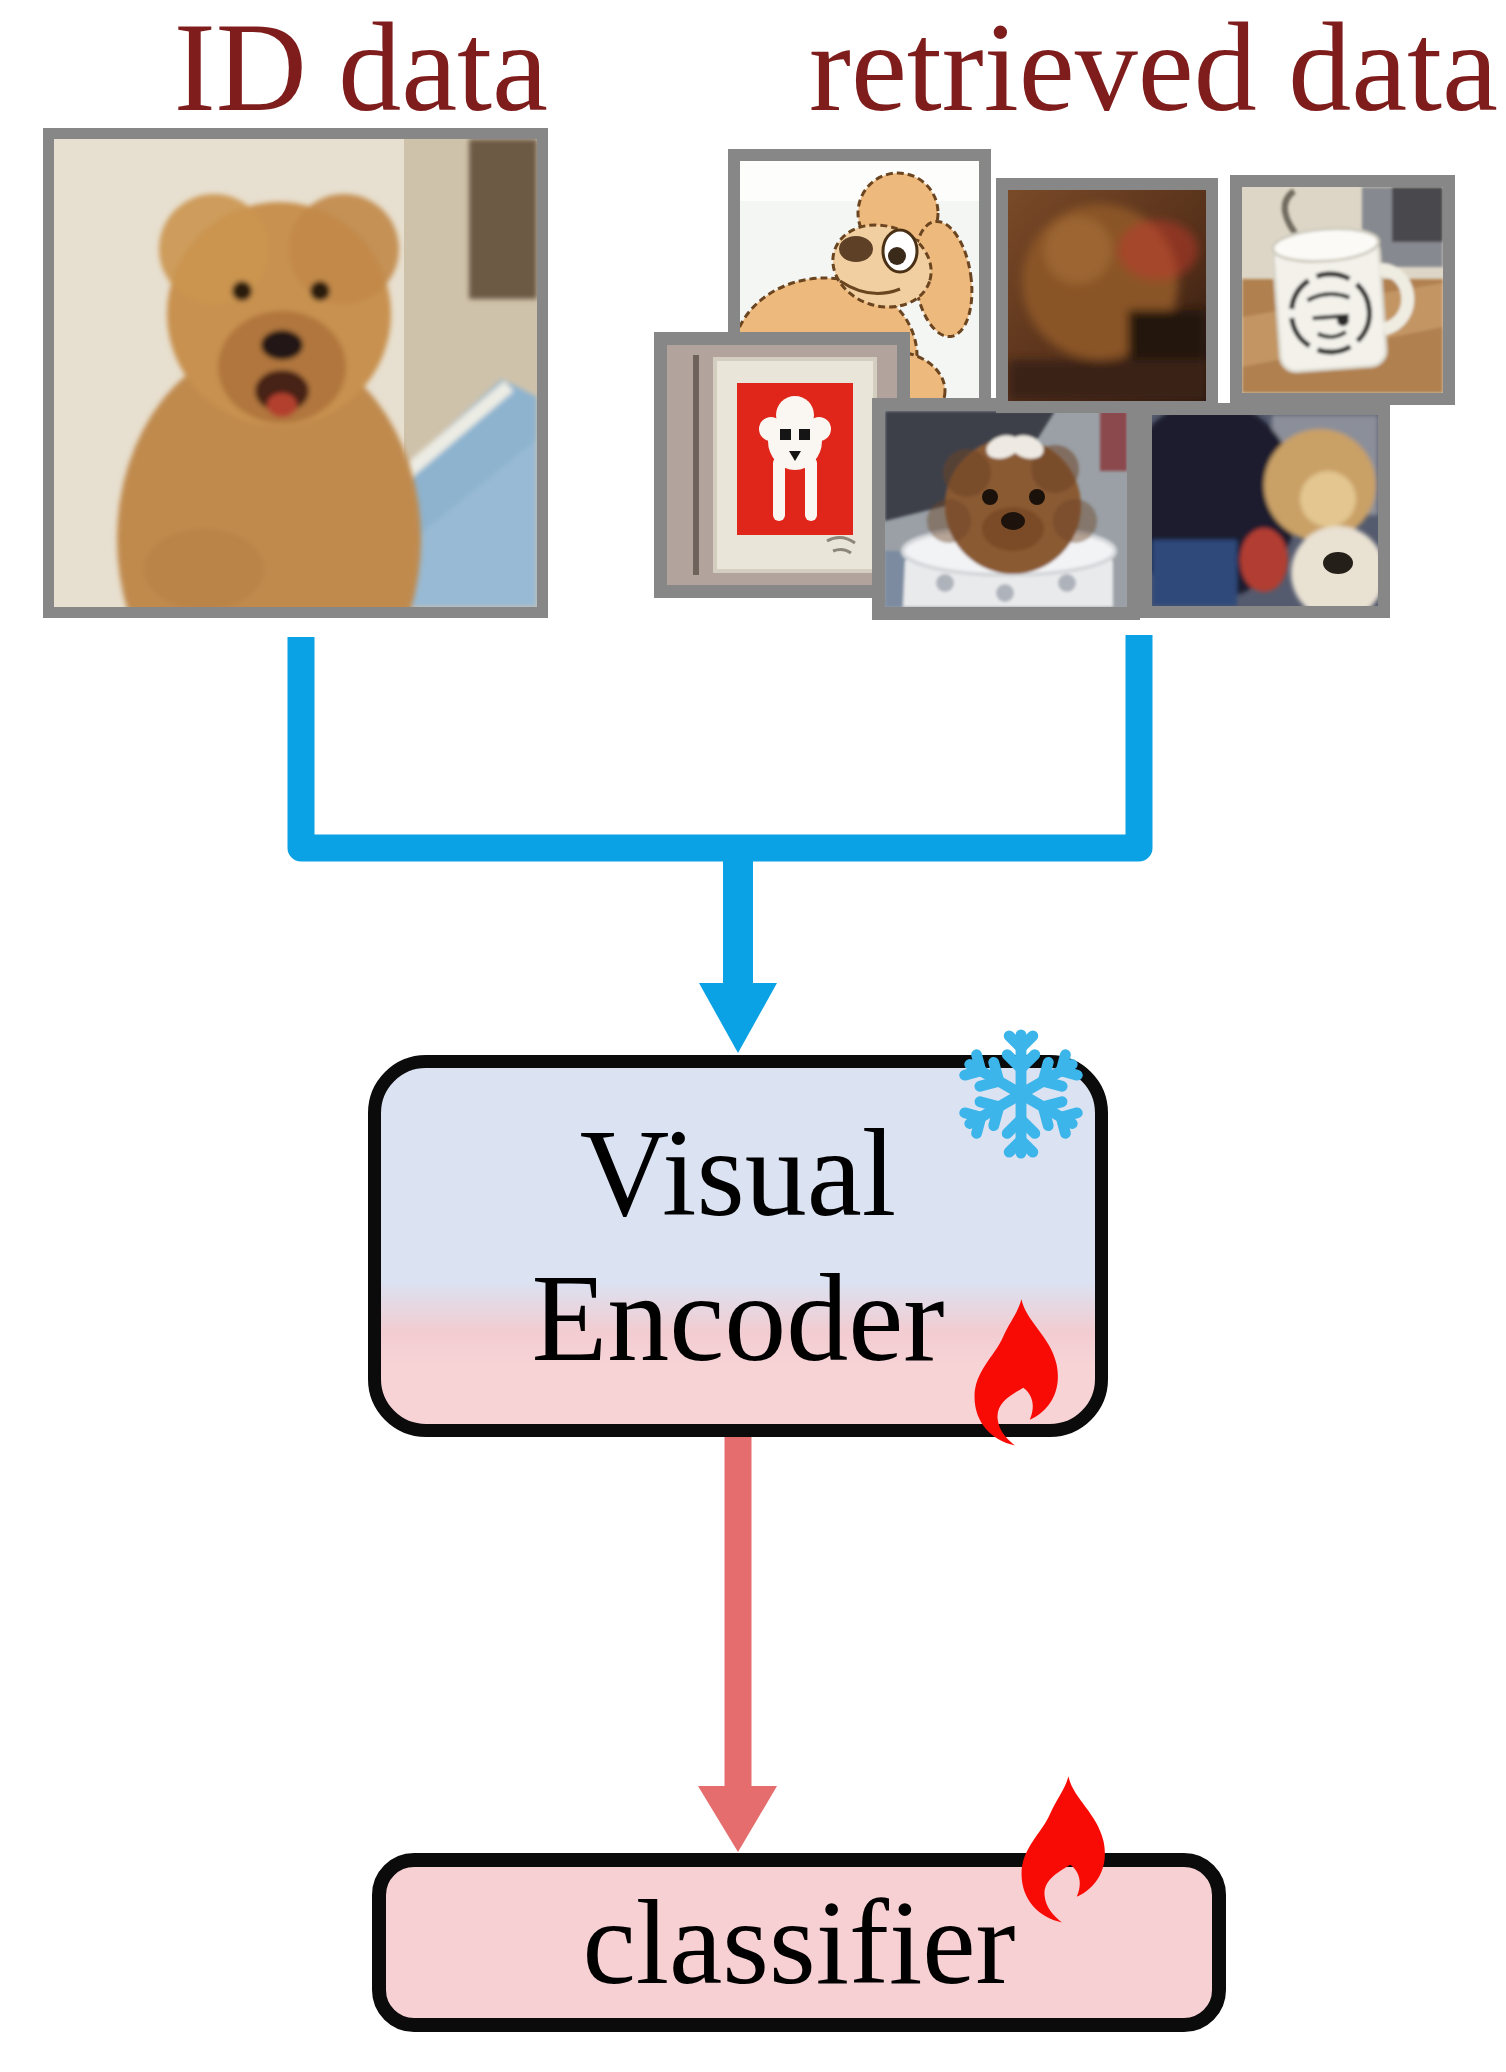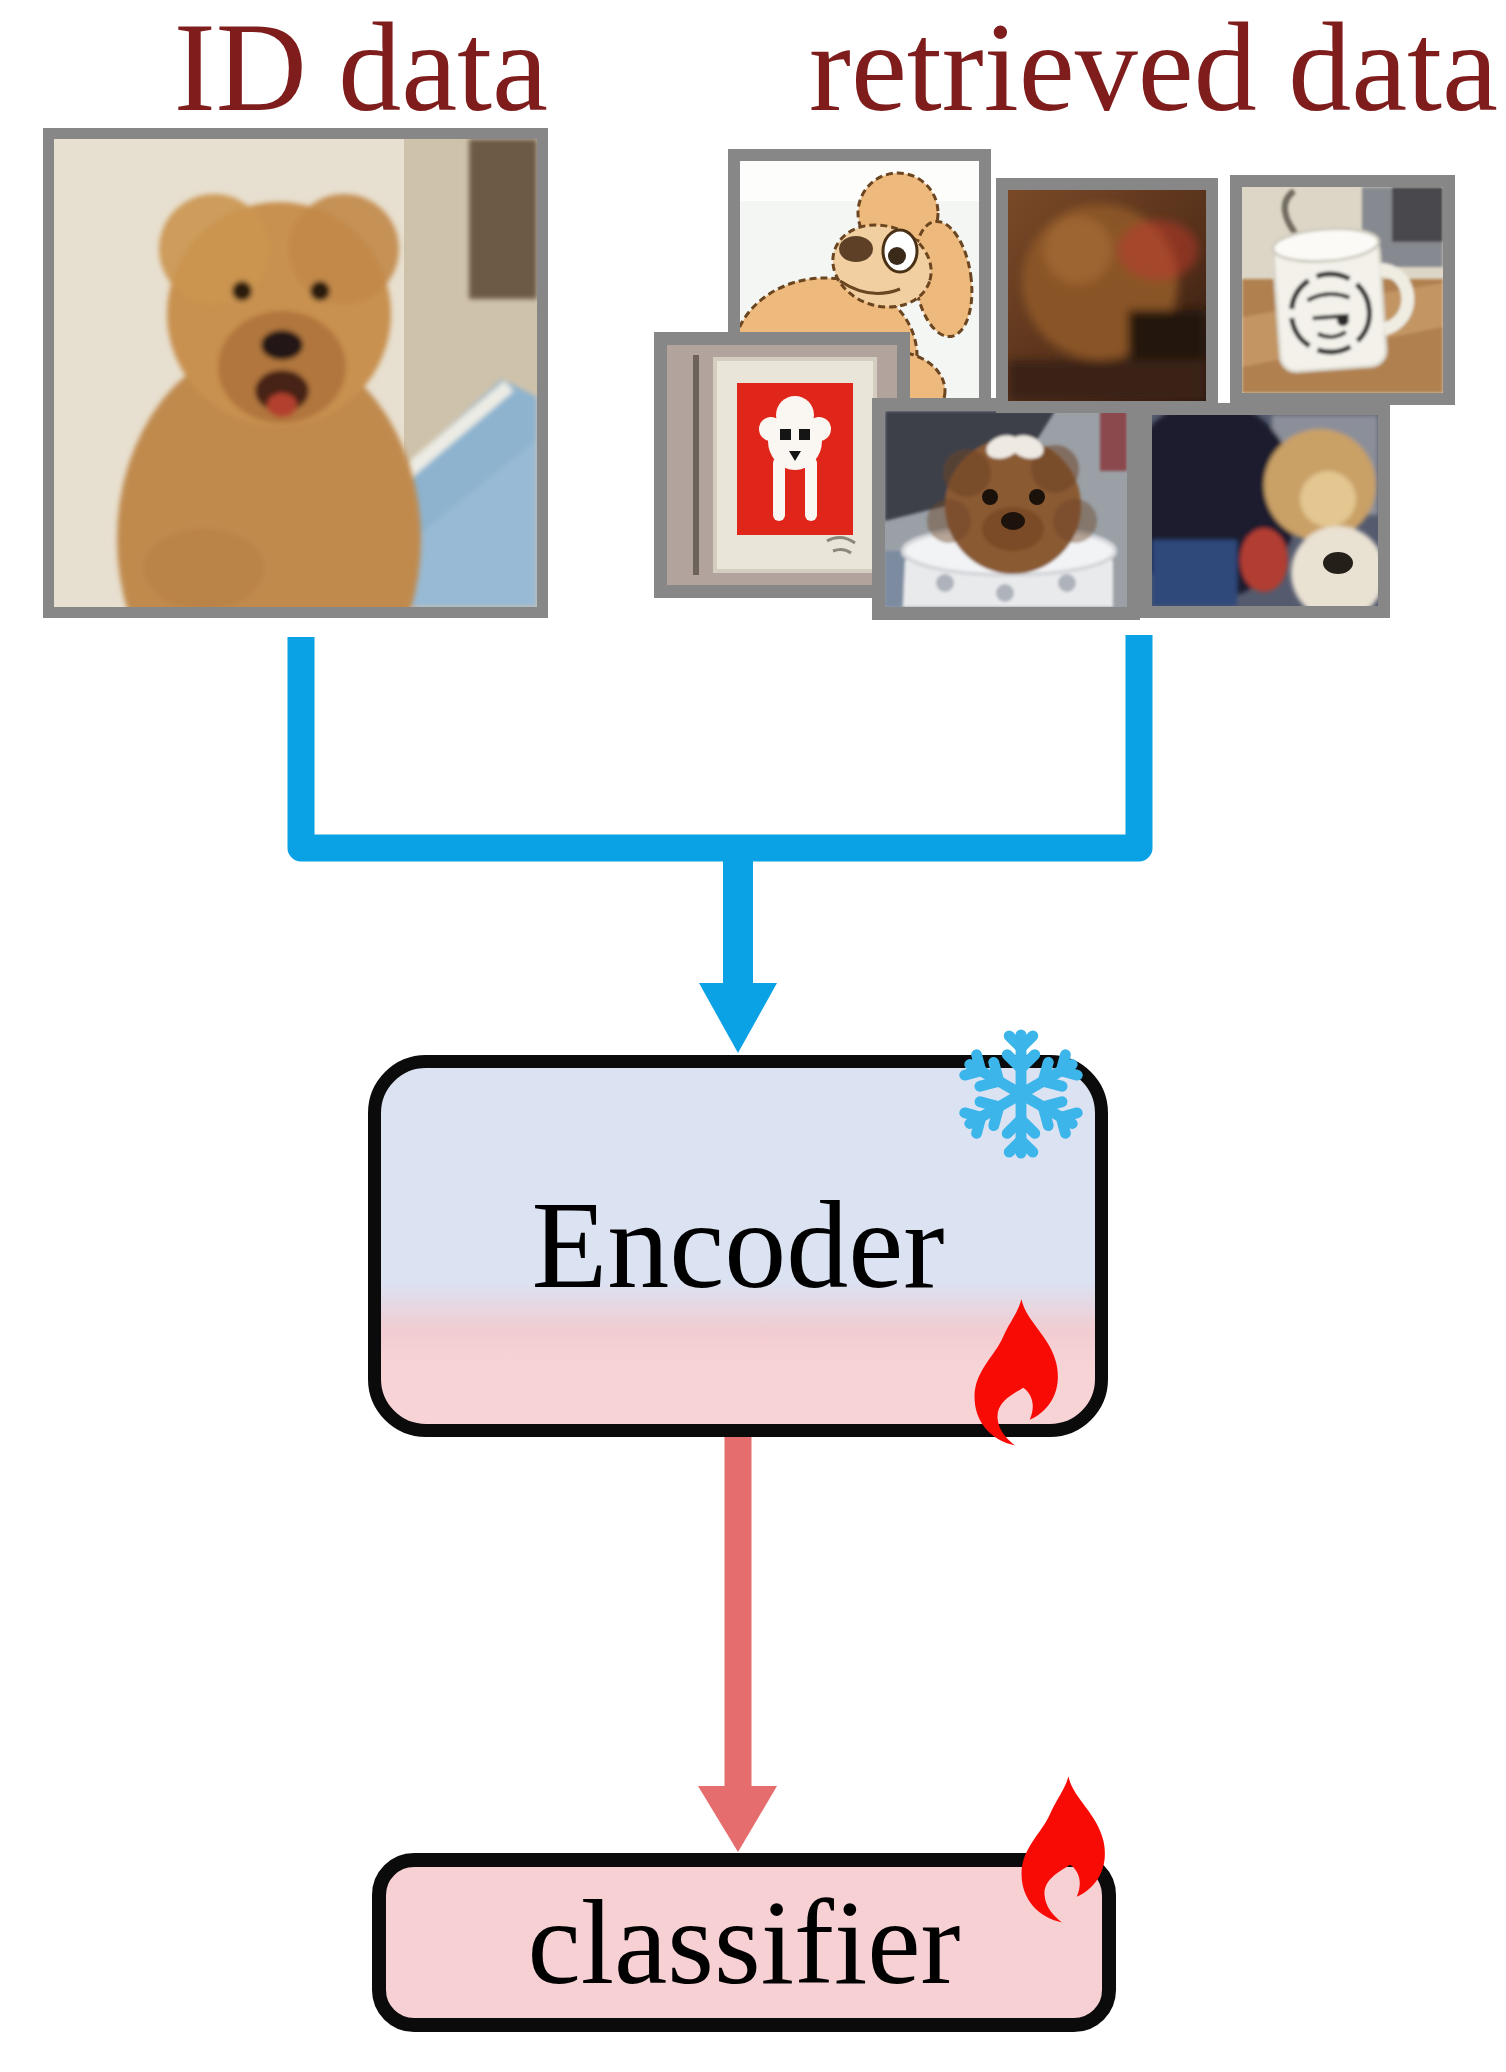--- a/index.html
+++ b/index.html
@@ -16,21 +16,21 @@
   #tile-cup{left:872px;top:398px;width:268px;height:222px;border-width:13px;}
   #tile-brown{left:996px;top:178px;width:222px;height:235px;}
   #tile-teddy{left:1140px;top:403px;width:250px;height:215px;}
   #tile-mug{left:1230px;top:175px;width:225px;height:230px;}
   #connector{position:absolute;left:0;top:0;width:1506px;height:2072px;z-index:0;pointer-events:none;}
   .box{position:absolute;box-sizing:border-box;border:13px solid var(--box-border);z-index:1;
        display:flex;flex-direction:column;align-items:center;justify-content:center;color:#000;}
   #encoder-box{left:368px;top:1055px;width:740px;height:382px;border-radius:58px;
        background:linear-gradient(180deg,var(--encoder-top) 0%,var(--encoder-top) 60%,#f2ccd1 74%,var(--encoder-bottom) 84%,var(--encoder-bottom) 100%);
        font-size:124px;line-height:1.17;}
-  #classifier-box{left:372px;top:1853px;width:744px;height:179px;border-radius:42px;border-width:14px;
+  #classifier-box{left:372px;top:1853px;width:854px;height:179px;border-radius:42px;border-width:14px;
        background:var(--classifier-pink);font-size:120px;line-height:1;}
   .icon{position:absolute;z-index:2;pointer-events:none;}
   #snowflake{left:952px;top:1025px;width:138px;height:138px;}
   #flame-encoder{left:969px;top:1291px;width:92px;height:162px;}
   #flame-classifier{left:1016px;top:1769px;width:92px;height:160px;}
 </style>
 </head>
 <body>
 
 <div class="canvas">
@@ -217,20 +217,21 @@
       <path d="M738,848 L738,988" fill="none" stroke="var(--arrow-blue)" stroke-width="30"></path>
       <polygon points="699,983 777,983 738,1053" fill="var(--arrow-blue)"></polygon>
     </g>
     <g>
       <path d="M738,1437 L738,1789" fill="none" stroke="var(--arrow-salmon)" stroke-width="27"></path>
       <polygon points="698,1786 777,1786 738,1852" fill="var(--arrow-salmon)"></polygon>
     </g>
   </svg>
 
   <div class="box" id="encoder-box">
+    <div>Visual</div>
     <div>Encoder</div>
   </div>
 
   <div class="box" id="classifier-box">
     <div>classifier</div>
   </div>
 
   <svg class="icon" id="snowflake" viewBox="-70 -70 140 140">
     <g stroke="var(--snowflake-blue)" stroke-width="11" stroke-linecap="round" fill="none">
       <g id="sfArm">

